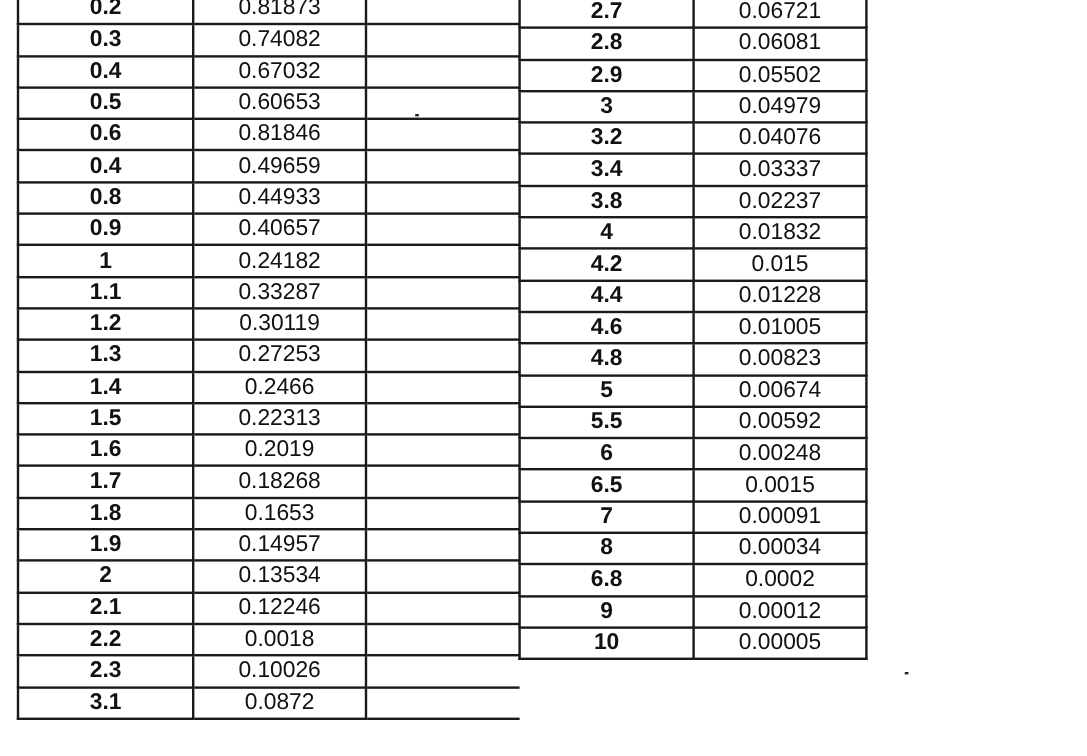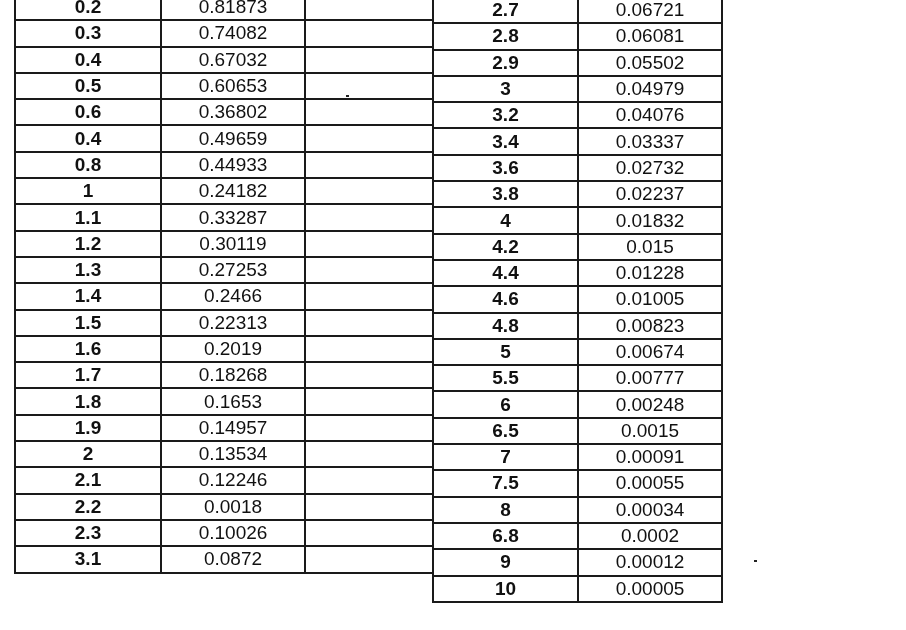--- a/index.html
+++ b/index.html
@@ -40,31 +40,36 @@
         <td class="v">0.67032</td>
         <td class="blank"></td>
       </tr>
       <tr>
         <td class="x">0.5</td>
         <td class="v">0.60653</td>
         <td class="blank"></td>
       </tr>
       <tr>
         <td class="x">0.6</td>
-        <td class="v">0.36802</td>
+        <td class="v">0.81846</td>
         <td class="blank"></td>
       </tr>
       <tr>
         <td class="x">0.4</td>
         <td class="v">0.49659</td>
         <td class="blank"></td>
       </tr>
       <tr>
         <td class="x">0.8</td>
         <td class="v">0.44933</td>
+        <td class="blank"></td>
+      </tr>
+      <tr>
+        <td class="x">0.9</td>
+        <td class="v">0.40657</td>
         <td class="blank"></td>
       </tr>
       <tr>
         <td class="x">1</td>
         <td class="v">0.24182</td>
         <td class="blank"></td>
       </tr>
       <tr>
         <td class="x">1.1</td>
         <td class="v">0.33287</td>
@@ -162,24 +167,20 @@
       </tr>
       <tr>
         <td class="x">3.2</td>
         <td class="v">0.04076</td>
       </tr>
       <tr>
         <td class="x">3.4</td>
         <td class="v">0.03337</td>
       </tr>
       <tr>
-        <td class="x">3.6</td>
-        <td class="v">0.02732</td>
-      </tr>
-      <tr>
         <td class="x">3.8</td>
         <td class="v">0.02237</td>
       </tr>
       <tr>
         <td class="x">4</td>
         <td class="v">0.01832</td>
       </tr>
       <tr>
         <td class="x">4.2</td>
         <td class="v">0.015</td>
@@ -195,39 +196,35 @@
       <tr>
         <td class="x">4.8</td>
         <td class="v">0.00823</td>
       </tr>
       <tr>
         <td class="x">5</td>
         <td class="v">0.00674</td>
       </tr>
       <tr>
         <td class="x">5.5</td>
-        <td class="v">0.00777</td>
+        <td class="v">0.00592</td>
       </tr>
       <tr>
         <td class="x">6</td>
         <td class="v">0.00248</td>
       </tr>
       <tr>
         <td class="x">6.5</td>
         <td class="v">0.0015</td>
       </tr>
       <tr>
         <td class="x">7</td>
         <td class="v">0.00091</td>
       </tr>
       <tr>
-        <td class="x">7.5</td>
-        <td class="v">0.00055</td>
-      </tr>
-      <tr>
         <td class="x">8</td>
         <td class="v">0.00034</td>
       </tr>
       <tr>
         <td class="x">6.8</td>
         <td class="v">0.0002</td>
       </tr>
       <tr>
         <td class="x">9</td>
         <td class="v">0.00012</td>

